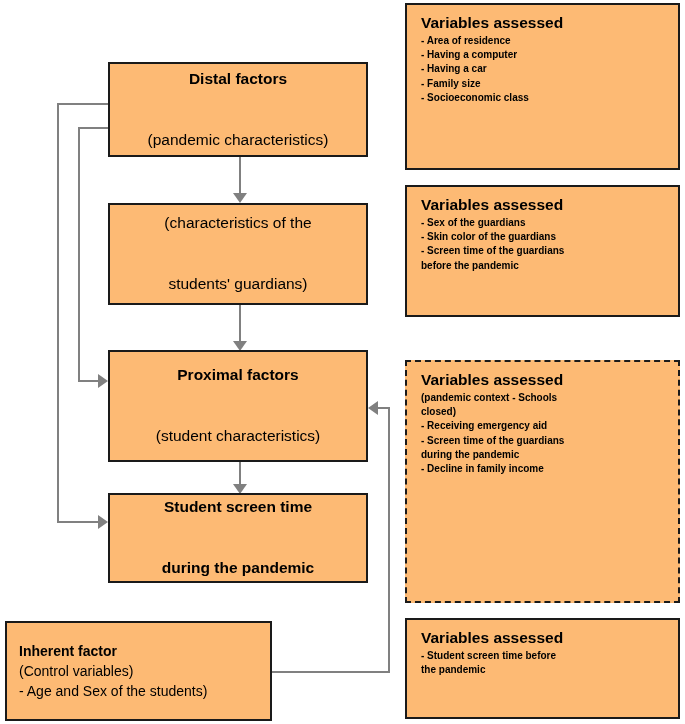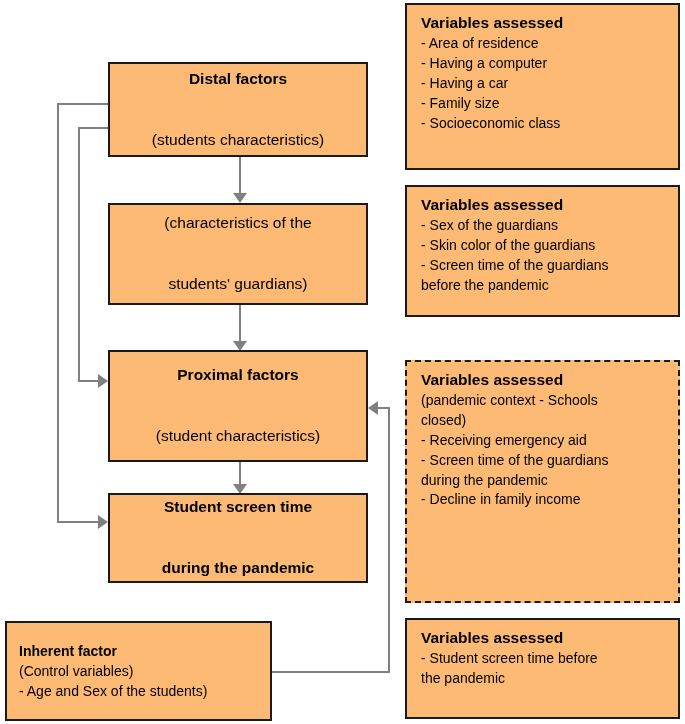--- a/index.html
+++ b/index.html
@@ -62,23 +62,24 @@
     font-size: 15.5px;
     font-weight: bold;
     line-height: 1.42;
   }
   .vlist {
     list-style: none;
     margin: 0;
     padding: 0;
   }
   .vlist li {
-    font-size: 14px;
+    font-size: 10px;
     line-height: 1.42;
     white-space: pre-wrap;
+    font-weight: bold;
   }
 
   
   .stackbox {
     padding: 4px 10px;
   }
 
   
   .inherent {
     padding: 6px 0 6px 12px;
@@ -143,21 +144,21 @@
   <div class="conn" style="left:57px; top:521px; width:45px; height:2px;"></div>
   <div class="arrow right" style="left:98px; top:515px;"></div>
 
   <div class="conn" style="left:272px; top:671px; width:118px; height:2px;"></div>
   <div class="conn" style="left:388px; top:407px; width:2px; height:266px;"></div>
   <div class="conn" style="left:378px; top:407px; width:12px; height:2px;"></div>
   <div class="arrow left" style="left:368px; top:401px;"></div>
 
   <div class="box center stackbox" style="left:108px; top:62px; width:260px; height:95px;">
     <div class="b-title">Distal factors</div>
-    <div class="b-sub">(students characteristics)</div>
+    <div class="b-sub">(pandemic characteristics)</div>
   </div>
 
   <div class="box center stackbox" style="left:108px; top:203px; width:260px; height:102px;">
     <div class="b-sub">(characteristics of the</div>
     <div class="b-sub">students' guardians)</div>
   </div>
 
   <div class="box center stackbox" style="left:108px; top:350px; width:260px; height:112px;">
     <div class="b-title">Proximal factors</div>
     <div class="b-sub">(student characteristics)</div>

